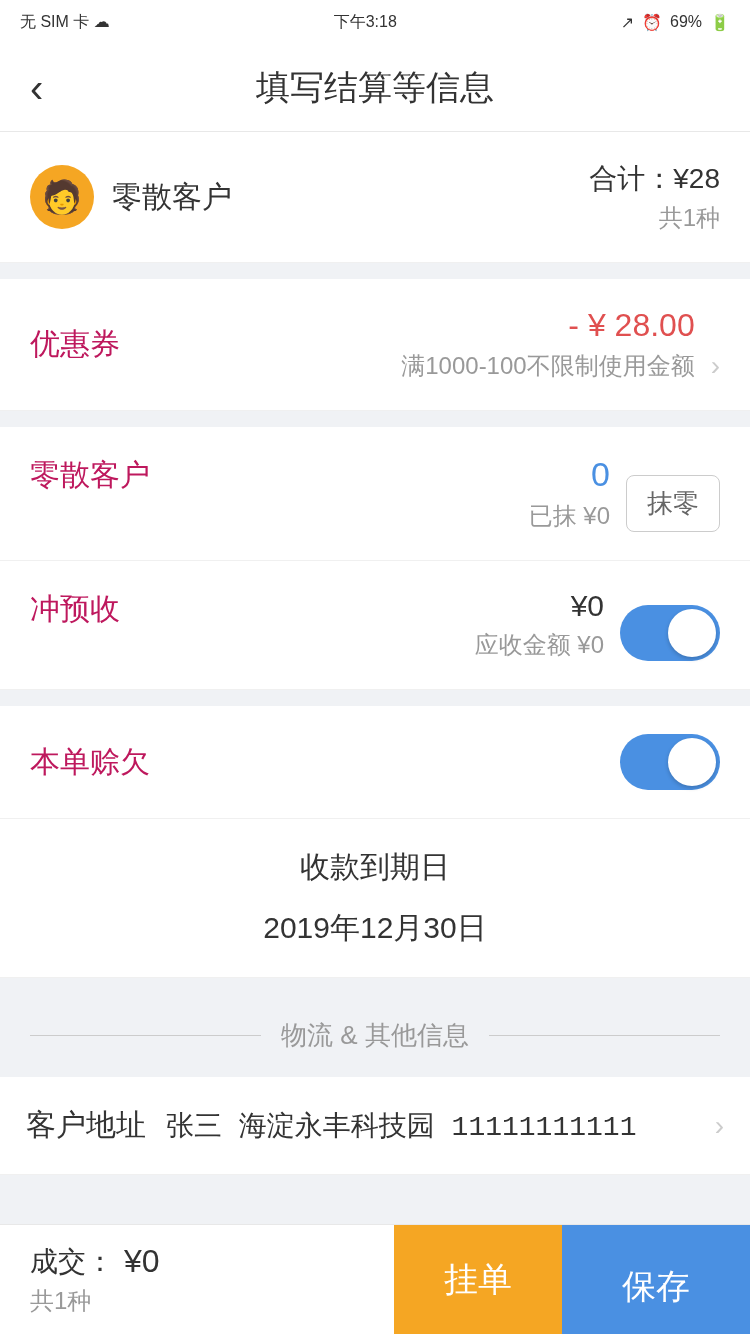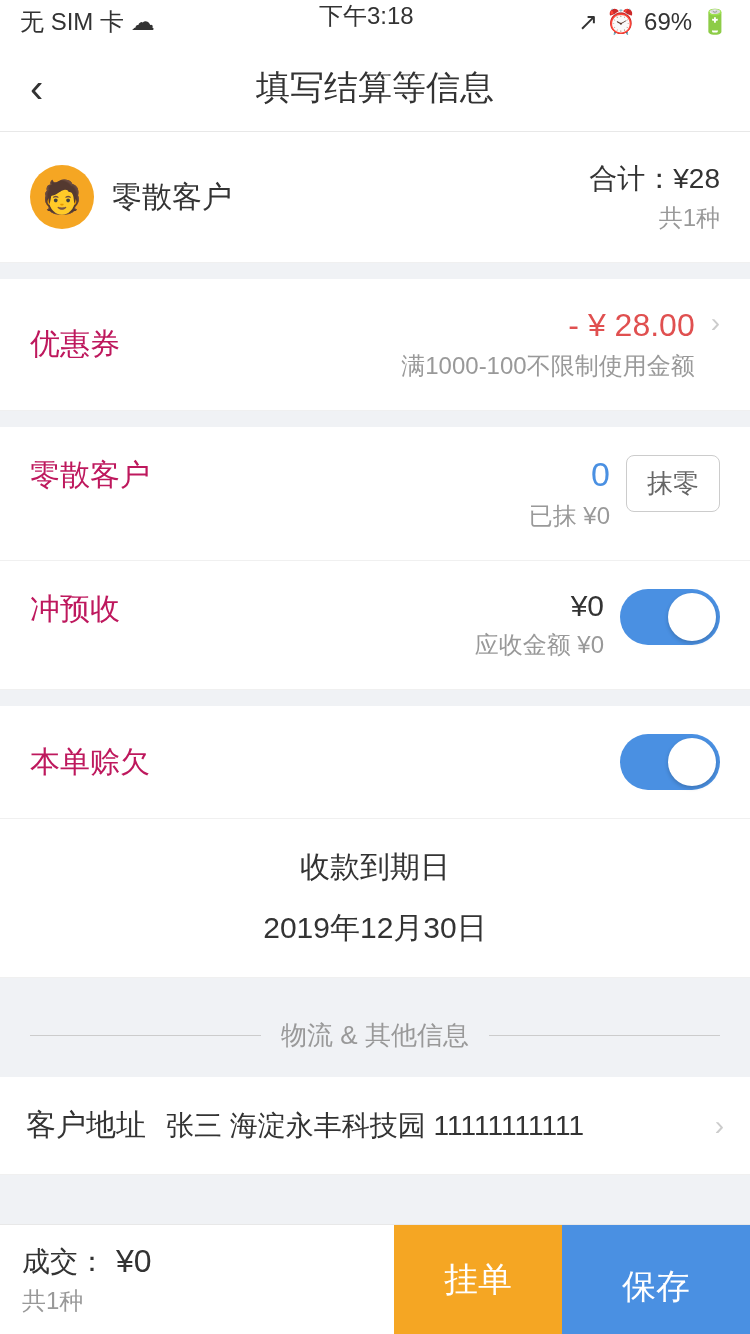--- a/index.html
+++ b/index.html
@@ -10,24 +10,25 @@
       font-family: -apple-system, "PingFang SC", "Helvetica Neue", sans-serif;
       background: #f0f2f5;
       font-size: 28px;
       color: #333;
     }
 
     
     .status-bar {
       display: flex;
       justify-content: space-between;
+      align-items: center;
       height: 44px;
       background: #fff;
       padding: 0 20px;
-      font-size: 24px;
+      font-size: 16px;
     }
     .status-left { display: flex; align-items: center; gap: 8px; }
     .status-right { display: flex; align-items: center; gap: 8px; }
 
     
     .nav-bar {
       display: flex;
       align-items: center;
       height: 88px;
       background: #fff;
@@ -111,21 +112,21 @@
       justify-content: space-between;
       align-items: center;
       border-bottom: 1px solid #f0f0f0;
     }
     .row-label {
       font-size: 30px;
       color: #be185d;
     }
     .row-right {
       display: flex;
-      align-items: flex-start;
+      align-items: flex-end;
       gap: 16px;
     }
     .row-value {
       font-size: 30px;
       color: #333;
       text-align: right;
     }
     .row-value.blue {
       color: #4a90e2;
       font-size: 34px;
@@ -239,39 +240,40 @@
     }
     .address-label {
       font-size: 30px;
       color: #333;
       flex-shrink: 0;
     }
     .address-value {
       font-size: 28px;
       color: #333;
       flex: 1;
+      font-family: Liberation Mono, monospace;
     }
 
     
     .bottom-bar {
       position: fixed;
       bottom: 0;
       left: 0;
       width: 750px;
       height: 110px;
       display: flex;
       background: #fff;
       border-top: 1px solid #e8e8e8;
     }
     .bottom-info {
       flex: 1;
       display: flex;
       flex-direction: column;
       justify-content: center;
-      padding: 0 22px;
+      padding: 0 30px;
     }
     .bottom-deal {
       font-size: 28px;
       color: #333;
       display: flex;
       align-items: center;
       gap: 10px;
     }
     .bottom-deal-amount {
       font-size: 32px;

